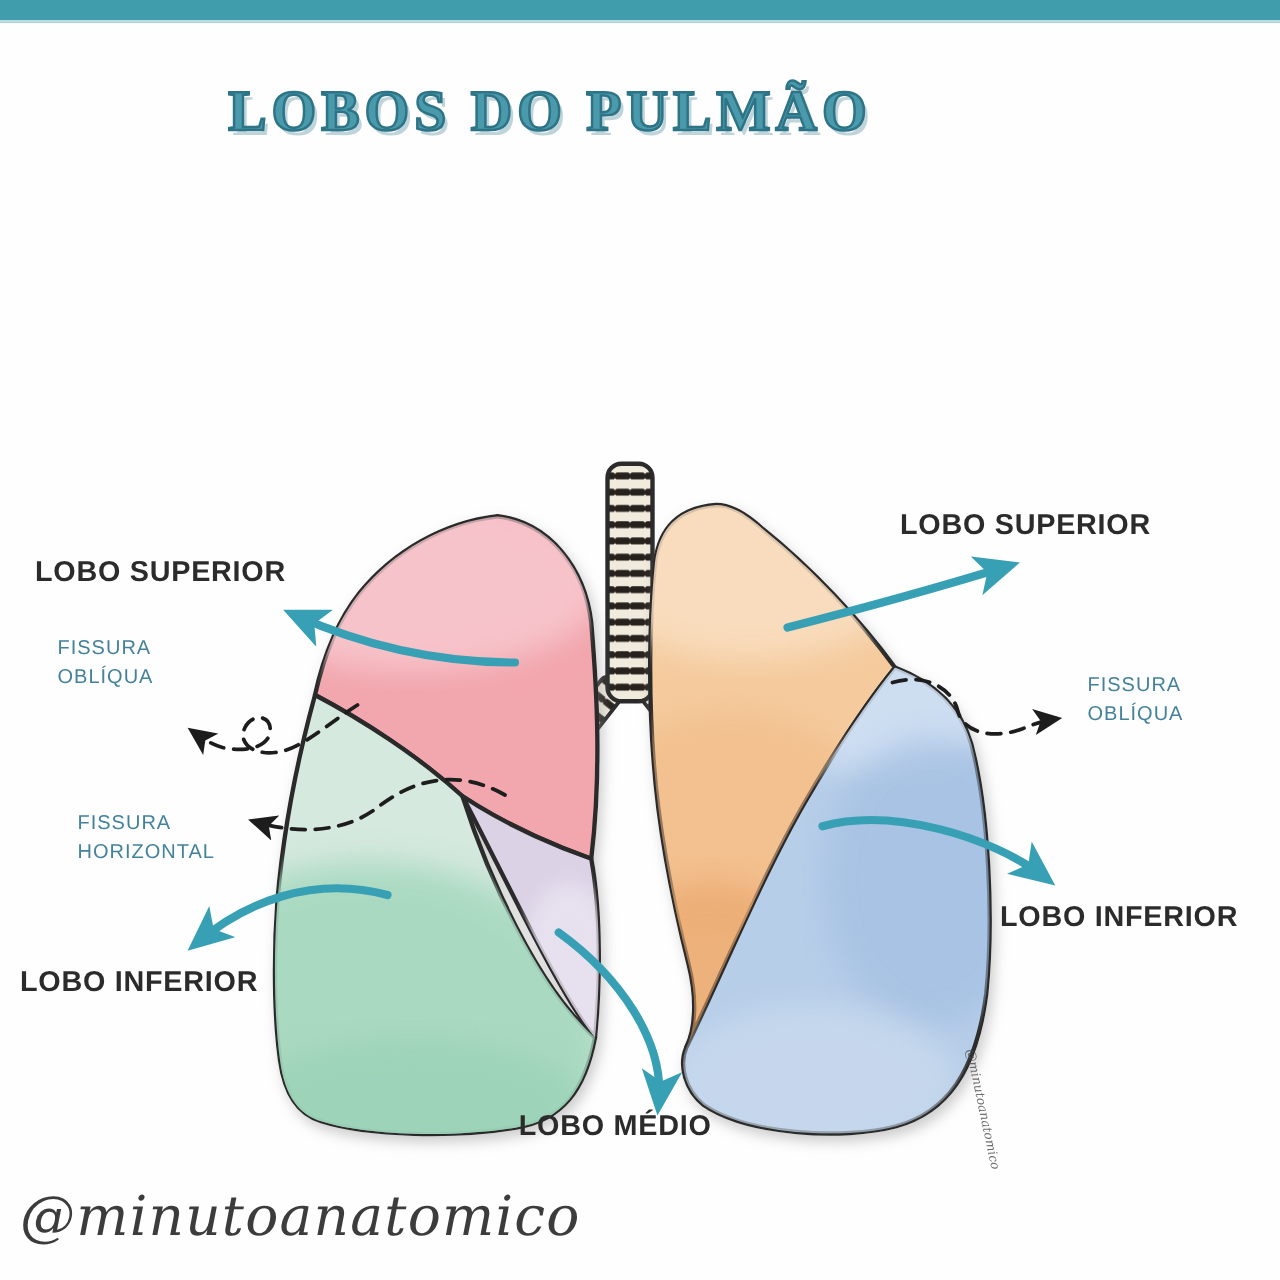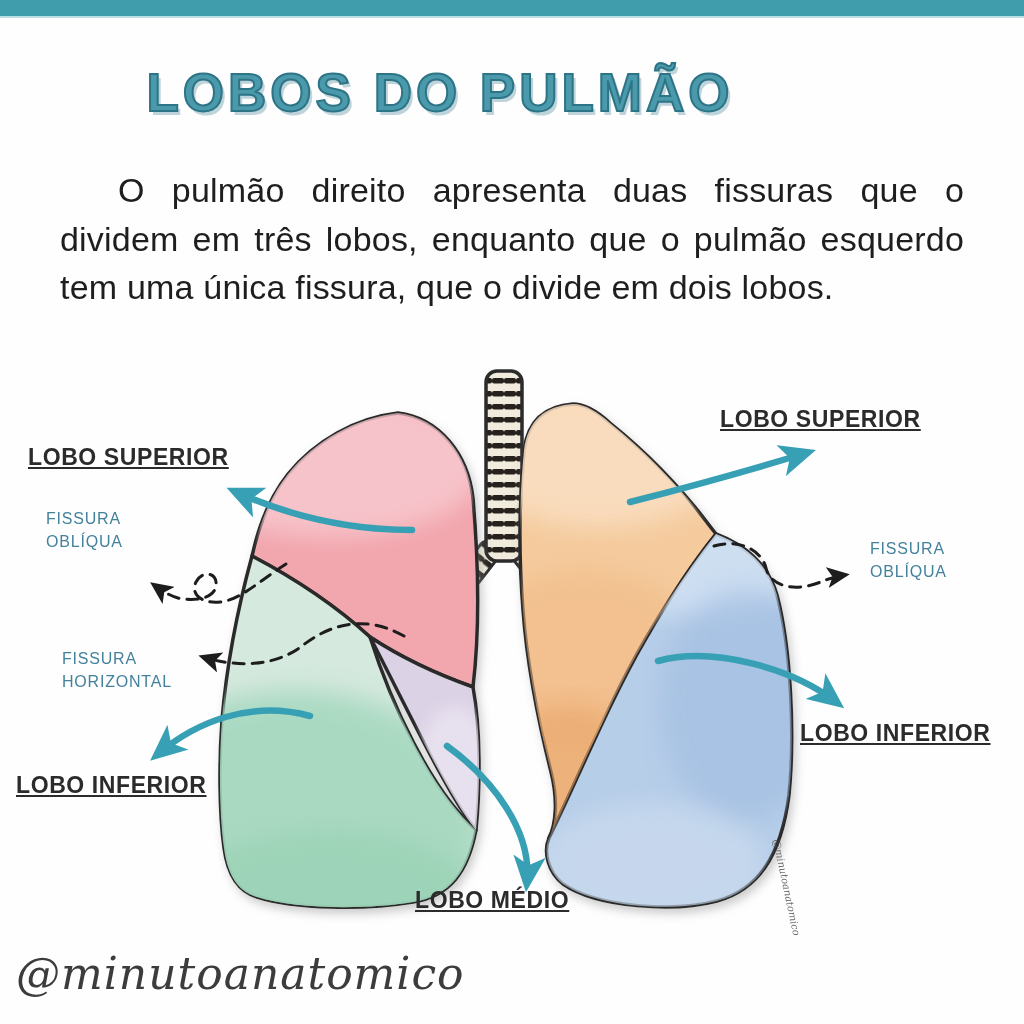--- a/index.html
+++ b/index.html
@@ -4,52 +4,51 @@
 <style>
   html,body{margin:0;padding:0;}
   body{width:1024px;height:1024px;overflow:hidden;background:#ffffff;
        font-family:"Liberation Sans", sans-serif;position:relative;}
   .stage{position:absolute;inset:0;width:1024px;height:1024px;background:#fefefe;}
 
   .banner{position:absolute;top:0;left:0;width:1024px;height:16px;
           background:var(--c-banner);border-bottom:2px solid #bcdde4;}
 
   .title{position:absolute;top:62px;left:0;width:880px;text-align:center;
-         font-size:53px;font-weight:800;letter-spacing:4px;
+         font-size:46px;font-weight:800;letter-spacing:4px;
          color:var(--c-title);
          -webkit-text-stroke:2px var(--c-title_shadow);
-         text-shadow:3px 4px 0 rgba(45,116,135,.30), -1px -1px 0 #ffffff;}
+         text-shadow:3px 4px 0 rgba(45,116,135,.30), -1px -1px 0 #ffffff;font-family:Liberation Serif, serif;}
 
   .intro{position:absolute;top:166px;left:60px;width:904px;
          font-size:34px;line-height:1.43;color:var(--c-text);
          text-align:justify;text-indent:58px;letter-spacing:.2px;
          font-stretch:condensed;}
 
   .lbl-dark{position:absolute;font-size:23px;font-weight:700;
-            color:var(--c-label_dark);letter-spacing:.6px;white-space:nowrap;text-decoration:underline;}
+            color:var(--c-label_dark);letter-spacing:.6px;white-space:nowrap;}
   .lbl-teal{position:absolute;font-size:16px;font-weight:500;
             color:var(--c-label_teal);letter-spacing:.8px;line-height:1.42;
             white-space:nowrap;}
 
   .handle{position:absolute;top:948px;left:16px;font-size:44px;
           font-family:"DejaVu Serif", serif;font-style:italic;
           color:#3c3c3c;letter-spacing:1px;}
 
   svg.illu{position:absolute;top:0;left:0;}
 </style>
 </head>
 <body>
 
 <div class="stage">
 
   <div class="banner"></div>
 
   <div class="title">LOBOS DO PULMÃO</div>
 
-  <div class="intro">O pulmão direito apresenta duas fissuras que o dividem em três lobos, enquanto que o pulmão esquerdo tem uma única fissura, que o divide em dois lobos.</div>
 
   <svg class="illu" width="1024" height="1024" viewBox="0 0 1024 1024">
     <defs>
       <pattern id="ribs" patternUnits="userSpaceOnUse" width="12" height="13">
         <rect width="12" height="13" style="fill:var(--c-trachea_fill)"></rect>
         <rect width="12" height="5.5" y="1" rx="2" style="fill:var(--c-trachea_ring)"></rect>
       </pattern>
       <filter id="soft" x="-20%" y="-20%" width="140%" height="140%">
         <feDropShadow dx="3" dy="5" stdDeviation="5" flood-color="#8f8f8f" flood-opacity="0.45"></feDropShadow>
       </filter>

